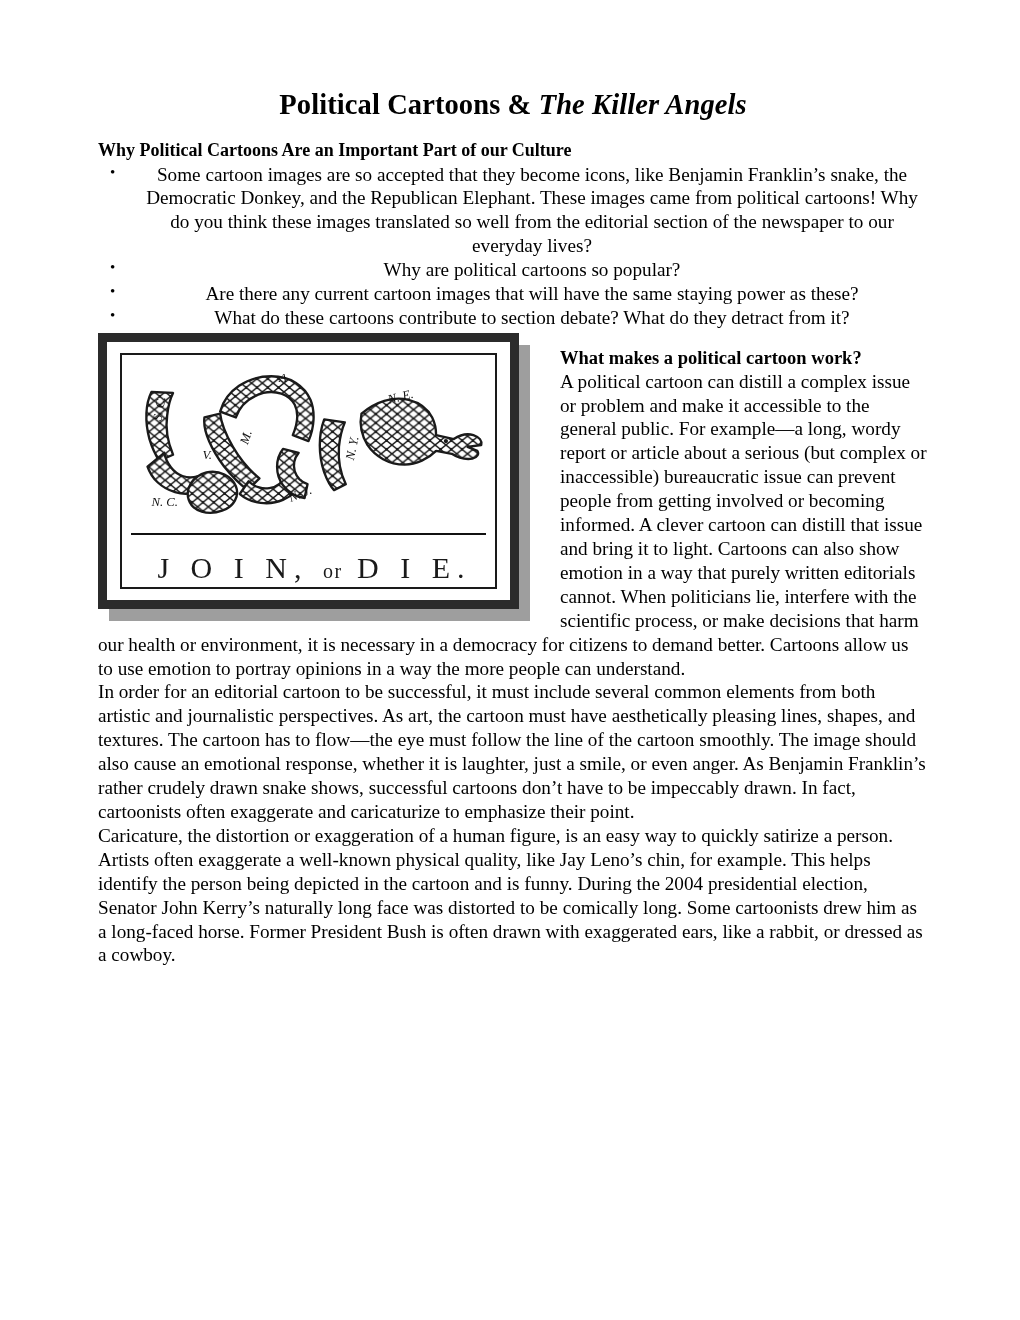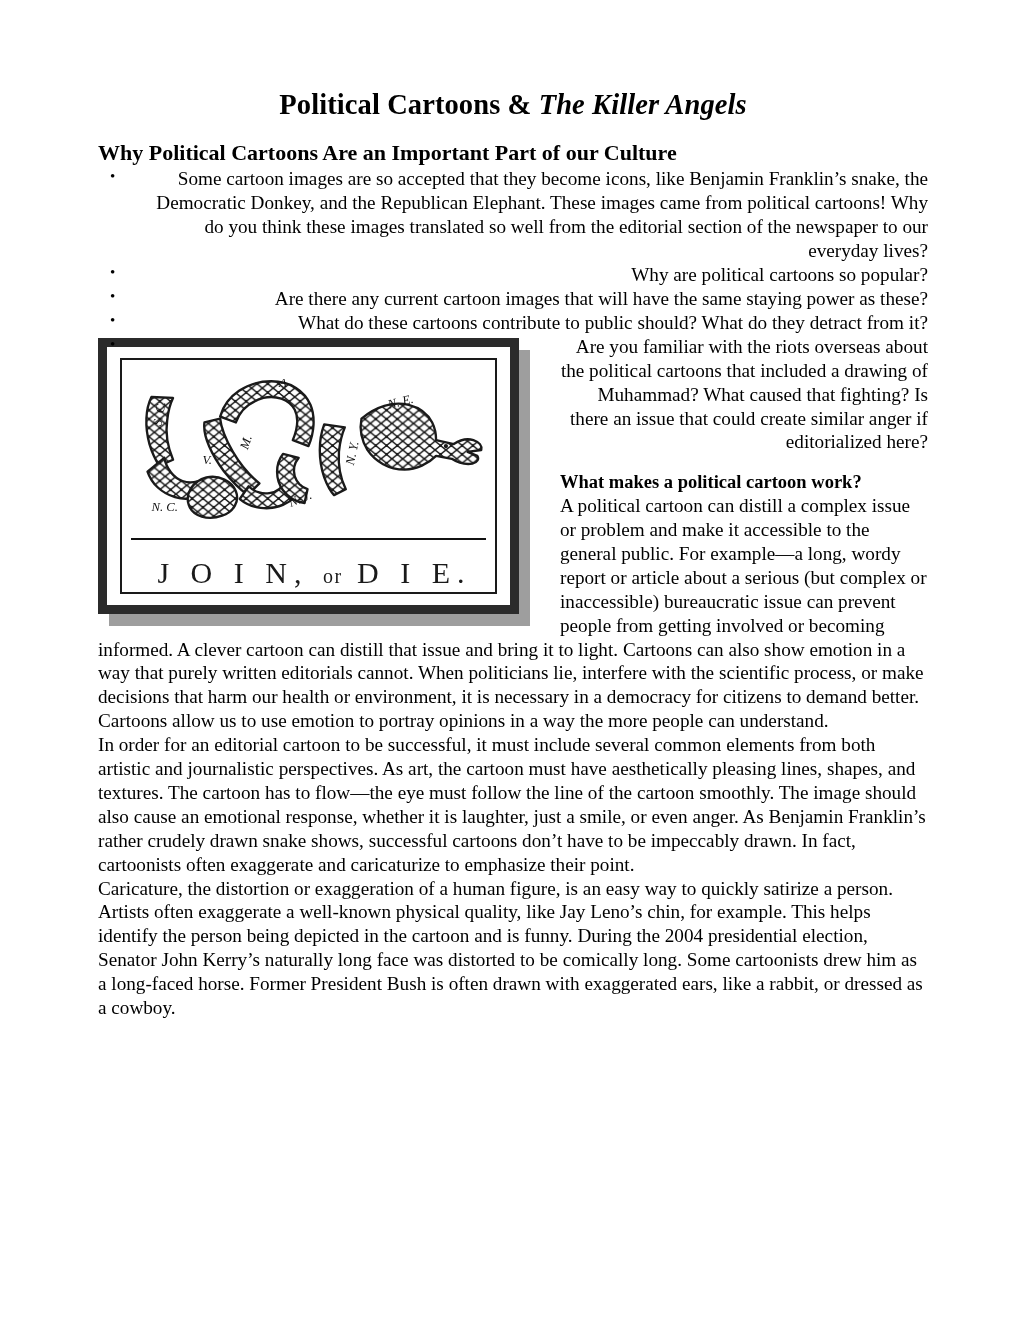--- a/index.html
+++ b/index.html
@@ -26,37 +26,37 @@
     font-size: 28.5px;
     font-weight: bold;
     line-height: 1.18;
     margin: 0 0 18px 0;
     letter-spacing: 0.1px;
   }
   .doc-title .italic-part {
     font-style: italic;
   }
   .section-heading {
-    font-size: 22px;
+    font-size: 18px;
     font-weight: bold;
     line-height: 1.22;
     margin: 0 0 1px 0;
   }
   ul.q-list {
     list-style: none;
     margin: 0;
     padding: 0;
   }
   ul.q-list > li {
     position: relative;
     padding-left: 38px;
     font-size: 19.2px;
     line-height: 1.245;
     margin: 0;
-    text-align: right;
+    text-align: center;
   }
   ul.q-list > li::before {
     content: "\2022";
     position: absolute;
     left: 12px;
     top: -1px;
     font-size: 15px;
     line-height: 1.42;
   }
 
@@ -157,21 +157,21 @@
 <div class="page">
 
   <h1 class="doc-title"><span>Political Cartoons &amp; </span><span class="italic-part">The Killer Angels</span></h1>
 
   <h2 class="section-heading">Why Political Cartoons Are an Important Part of our Culture</h2>
 
   <ul class="q-list">
     <li>Some cartoon images are so accepted that they become icons, like Benjamin Franklin’s snake, the Democratic Donkey, and the Republican Elephant. These images came from political cartoons! Why do you think these images translated so well from the editorial section of the newspaper to our everyday lives?</li>
     <li>Why are political cartoons so popular?</li>
     <li>Are there any current cartoon images that will have the same staying power as these?</li>
-    <li>What do these cartoons contribute to public should? What do they detract from it?</li>
+    <li>What do these cartoons contribute to section debate? What do they detract from it?</li>
 
     <figure class="cartoon-figure">
       <div class="cartoon-frame-shadow">
         <div class="cartoon-shadow"></div>
         <div class="cartoon-outer">
           <div class="cartoon-inner">
 
             <div class="snake-area">
               <svg viewBox="0 0 380 176" preserveAspectRatio="xMidYMid meet">
                 <defs>
@@ -231,21 +231,20 @@
 
             <div class="rule-line"></div>
 
             <div class="join-or-die"><span>J O I N,</span> <span class="small-or">or</span> <span>D I E.</span></div>
 
           </div>
         </div>
       </div>
     </figure>
 
-    <li>Are you familiar with the riots overseas about the political cartoons that included a drawing of Muhammad? What caused that fighting? Is there an issue that could create similar anger if editorialized here?</li>
   </ul>
 
   <div class="spacer-sm"></div>
 
   <h3 class="sub-heading">What makes a political cartoon work?</h3>
 
   <p class="body-para">A political cartoon can distill a complex issue or problem and make it accessible to the general public. For example—a long, wordy report or article about a serious (but complex or inaccessible) bureaucratic issue can prevent people from getting involved or becoming informed. A clever cartoon can distill that issue and bring it to light. Cartoons can also show emotion in a way that purely written editorials cannot. When politicians lie, interfere with the scientific process, or make decisions that harm our health or environment, it is necessary in a democracy for citizens to demand better. Cartoons allow us to use emotion to portray opinions in a way the more people can understand.</p>
   <div class="clearfix"></div>
   <p class="body-para">In order for an editorial cartoon to be successful, it must include several common elements from both artistic and journalistic perspectives. As art, the cartoon must have aesthetically pleasing lines, shapes, and textures. The cartoon has to flow—the eye must follow the line of the cartoon smoothly. The image should also cause an emotional response, whether it is laughter, just a smile, or even anger. As Benjamin Franklin’s rather crudely drawn snake shows, successful cartoons don’t have to be impeccably drawn. In fact, cartoonists often exaggerate and caricaturize to emphasize their point.</p>
   <p class="body-para">Caricature, the distortion or exaggeration of a human figure, is an easy way to quickly satirize a person. Artists often exaggerate a well-known physical quality, like Jay Leno’s chin, for example. This helps identify the person being depicted in the cartoon and is funny. During the 2004 presidential election, Senator John Kerry’s naturally long face was distorted to be comically long. Some cartoonists drew him as a long-faced horse. Former President Bush is often drawn with exaggerated ears, like a rabbit, or dressed as a cowboy.</p>

